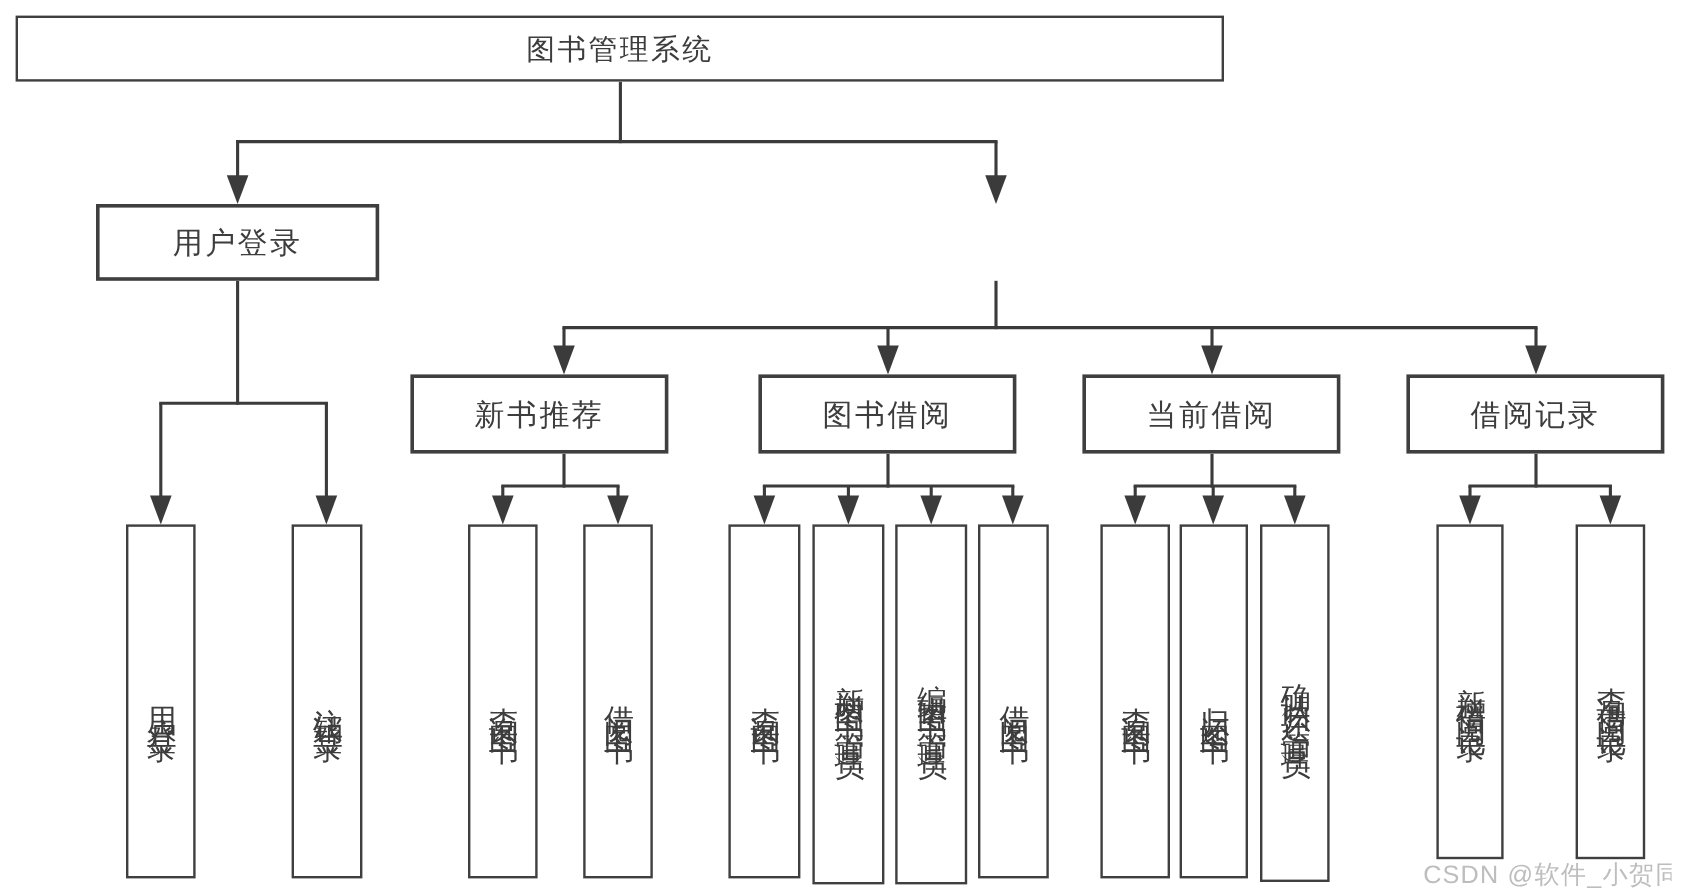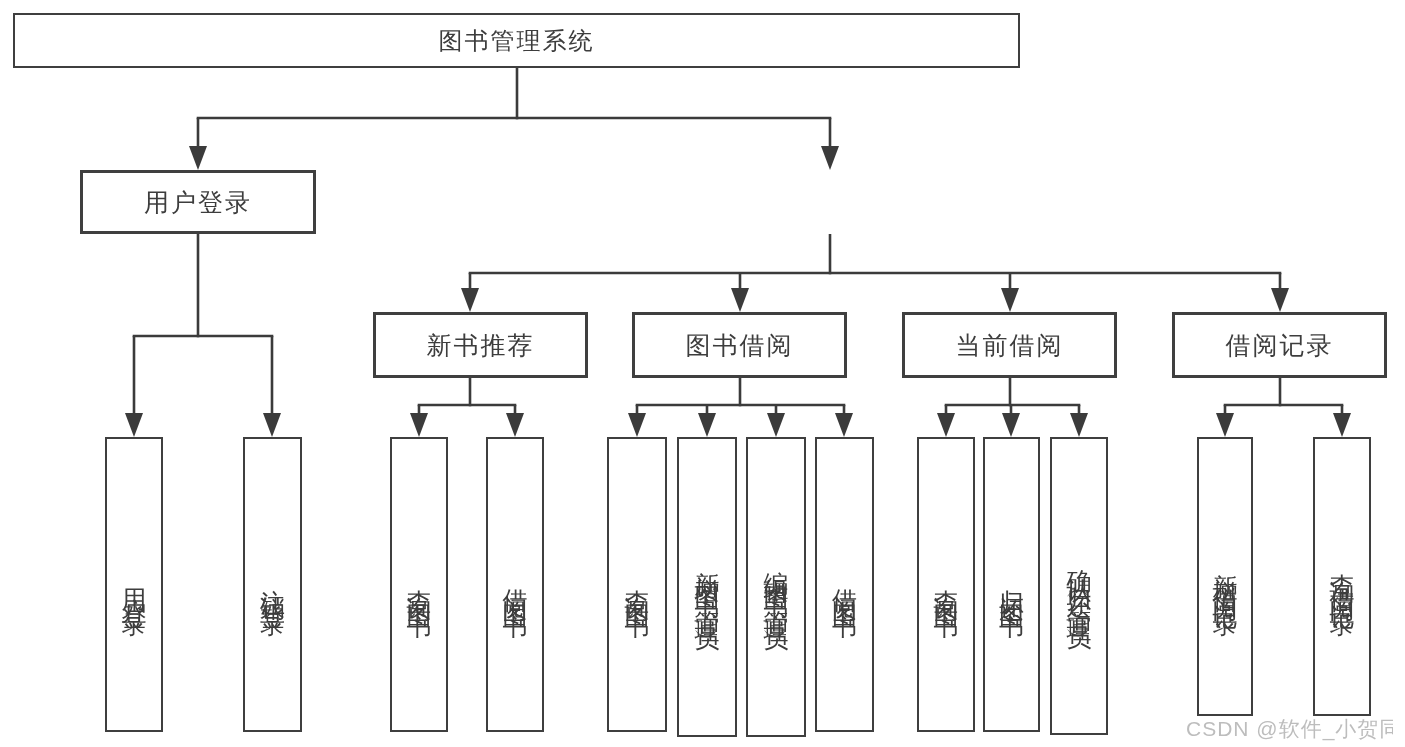--- a/index.html
+++ b/index.html
@@ -131,21 +131,21 @@
   </svg>
 
   <div class="node rootbox" style="left:13px;top:13px;width:1007px;height:55px;">
     <span>图书管理系统</span>
   </div>
 
   <div class="node hbox" style="left:80px;top:170px;width:236px;height:64px;">
     <span>用户登录</span>
   </div>
 
-  <div class="node hbox" style="left:373px;top:312px;width:215px;height:66px;">
+  <div class="node hbox" style="left:342px;top:312px;width:215px;height:66px;">
     <span>新书推荐</span>
   </div>
   <div class="node hbox" style="left:902px;top:312px;width:215px;height:66px;">
     <span>当前借阅</span>
   </div>
   <div class="node hbox" style="left:632px;top:312px;width:215px;height:66px;">
     <span>图书借阅</span>
   </div>
   <div class="node hbox" style="left:1172px;top:312px;width:215px;height:66px;">
     <span>借阅记录</span>

